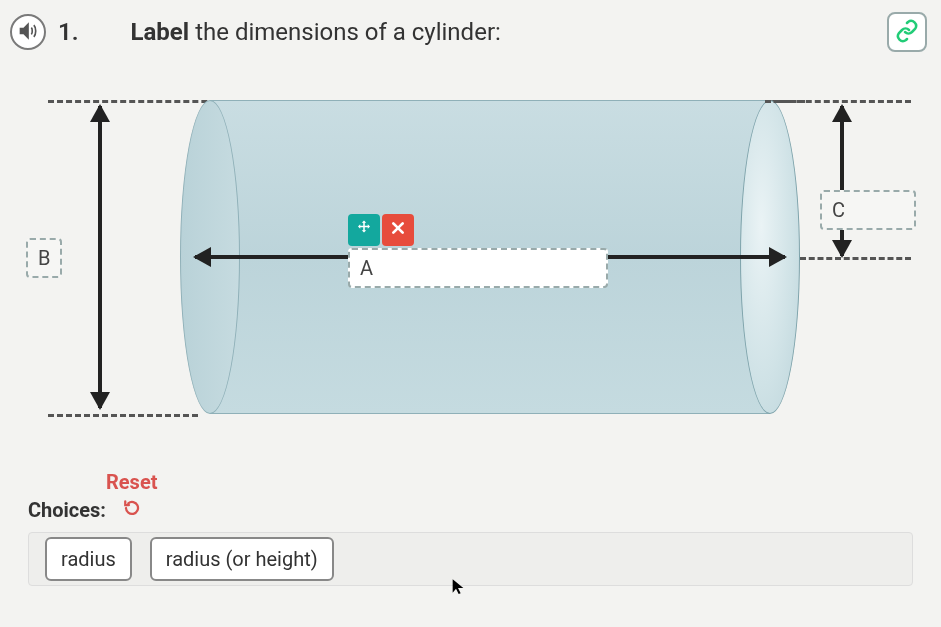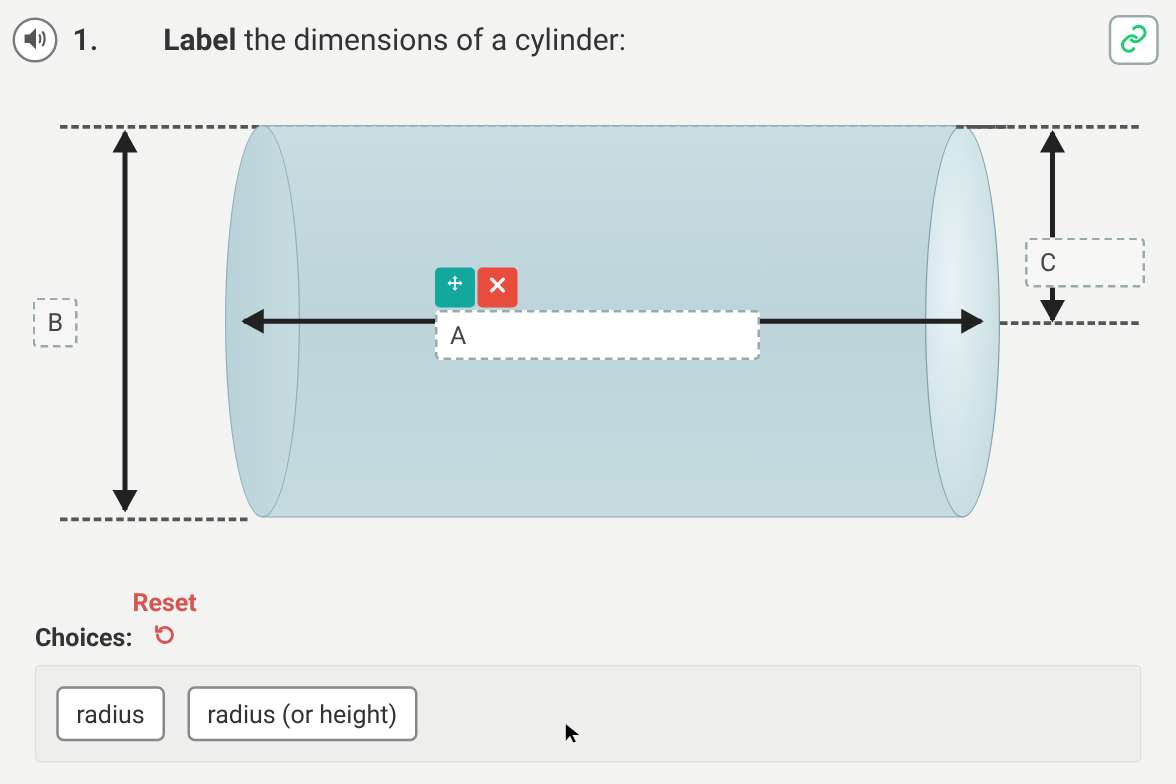--- a/index.html
+++ b/index.html
@@ -261,21 +261,21 @@
       font-weight: 700;
       display: inline-flex;
       align-items: center;
       gap: 4px;
       cursor: pointer;
       flex-direction: column;
     }
 
     .chips-row {
       margin: 10px 28px 0 28px;
-      padding: 16px 16px;
+      padding: 4px 16px;
       background: #eeeeec;
       border: 1px solid #ddd;
       border-radius: 4px;
       display: flex;
       gap: 18px;
       align-items: center;
     }
     .chip {
       border: 2px solid #888;
       background: #fff;

